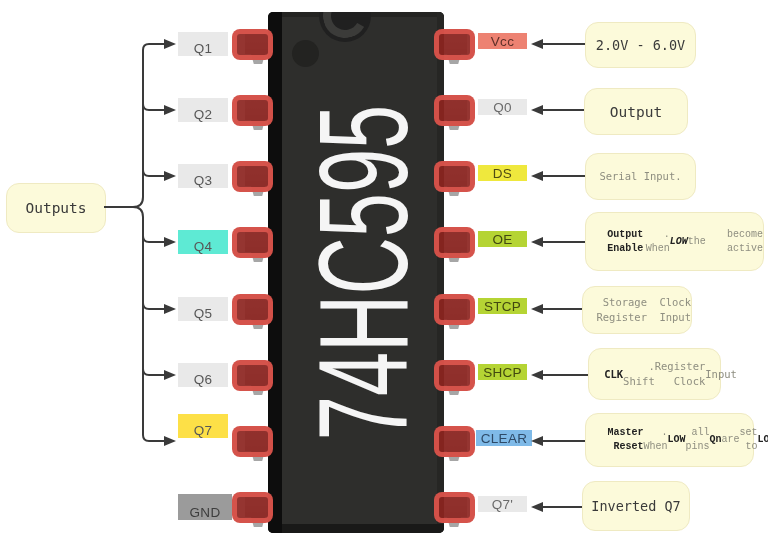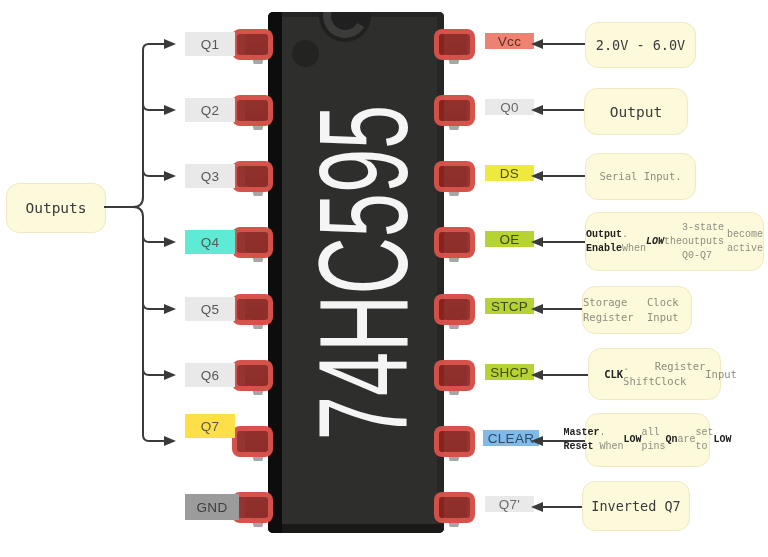--- a/index.html
+++ b/index.html
@@ -2,34 +2,34 @@
 <html><head>
 <meta charset="utf-8">
 <style>
   html,body{margin:0;padding:0;background:#ffffff;}
   .canvas{position:relative;width:768px;height:557px;background:#ffffff;overflow:hidden;
           font-family:"Liberation Sans",sans-serif;}
   svg.wires{position:absolute;left:0;top:0;pointer-events:none;z-index:5;}
 
   
   .note{position:absolute;background:#fcfada;border:1px solid #efeac2;border-radius:13px;
-        display:flex;align-items:center;justify-content:center;text-align:left;
+        display:flex;align-items:center;justify-content:center;text-align:right;
         font-family:"DejaVu Sans Mono",monospace;color:#3a3a3a;z-index:4;line-height:14px;}
   .fs15{font-size:14.5px;line-height:18px;}
   .fs14{font-size:13.5px;line-height:18px;}
   .fs11{font-size:10.5px;line-height:15px;}
   .fs10{font-size:10px;line-height:14px;font-family:Liberation Mono, monospace;}
   .seg-dark{color:#3a3a3a;}
   .seg-muted{color:#8e8e80;}
   .seg-bold{color:#222222;font-weight:bold;}
   .seg-boldItalic{color:#222222;font-weight:bold;font-style:italic;}
 
   
-  .tag{position:absolute;display:flex;align-items:center;justify-content:center;
-       font-size:13.5px;z-index:4;letter-spacing:0.3px;margin-left:7px;}
+  .tag{position:absolute;display:flex;align-items:flex-end;justify-content:center;
+       font-size:13.5px;z-index:4;letter-spacing:0.3px;}
   .tag.l{left:178px;width:50px;height:24px;}
   .tag.r{left:478px;width:49px;height:16px;}
   .tag.gnd{width:54px;height:26px;}
   .tag.wide{left:476px;width:56px;}
 
   
   .chip{position:absolute;left:268px;top:12px;width:176px;height:521px;background:#2e2e2c;
         border-radius:5px;overflow:hidden;z-index:2;}
   .chip .side-l{position:absolute;left:0;top:0;width:14px;height:100%;background:#0d0d0d;}
   .chip .side-r{position:absolute;right:0;top:0;width:7px;height:100%;background:#262624;}
@@ -212,38 +212,37 @@
     </div>
   <div class="note fs11" style="left:585px;top:153px;width:109px;height:45px;">
       <span class="seg-muted">Serial Input.</span>
     </div>
   <div class="note fs10" style="left:585px;top:212px;width:177px;height:57px;">
       <span class="seg-bold">Output Enable</span>
       <span class="seg-muted">. When </span>
       <span class="seg-boldItalic">LOW</span>
       <span class="seg-muted"> the</span>
       <br>
-      <span class="seg-muted">3-state outputs Q0-Q7</span>
       <br>
       <span class="seg-muted">become active</span>
     </div>
   <div class="note fs11" style="left:582px;top:286px;width:108px;height:46px;">
       <span class="seg-muted">Storage Register</span>
       <br>
       <span class="seg-muted">Clock Input</span>
     </div>
   <div class="note fs11" style="left:588px;top:348px;width:99px;height:50px;padding-left:32px;">
       <span class="seg-bold">CLK</span>
       <span class="seg-muted">. Shift</span>
       <br>
       <span class="seg-muted">Register Clock</span>
       <br>
       <span class="seg-muted">Input</span>
     </div>
-  <div class="note fs10" style="left:585px;top:413px;width:123px;height:52px;">
+  <div class="note fs10" style="left:585px;top:413px;width:123px;height:52px;padding-left:44px;">
       <span class="seg-bold">Master Reset</span>
       <span class="seg-muted">. When</span>
       <br>
       <span class="seg-bold">LOW</span>
       <span class="seg-muted"> all pins </span>
       <span class="seg-bold">Qn</span>
       <span class="seg-muted"> are</span>
       <br>
       <span class="seg-muted">set to </span>
       <span class="seg-bold">LOW</span>

